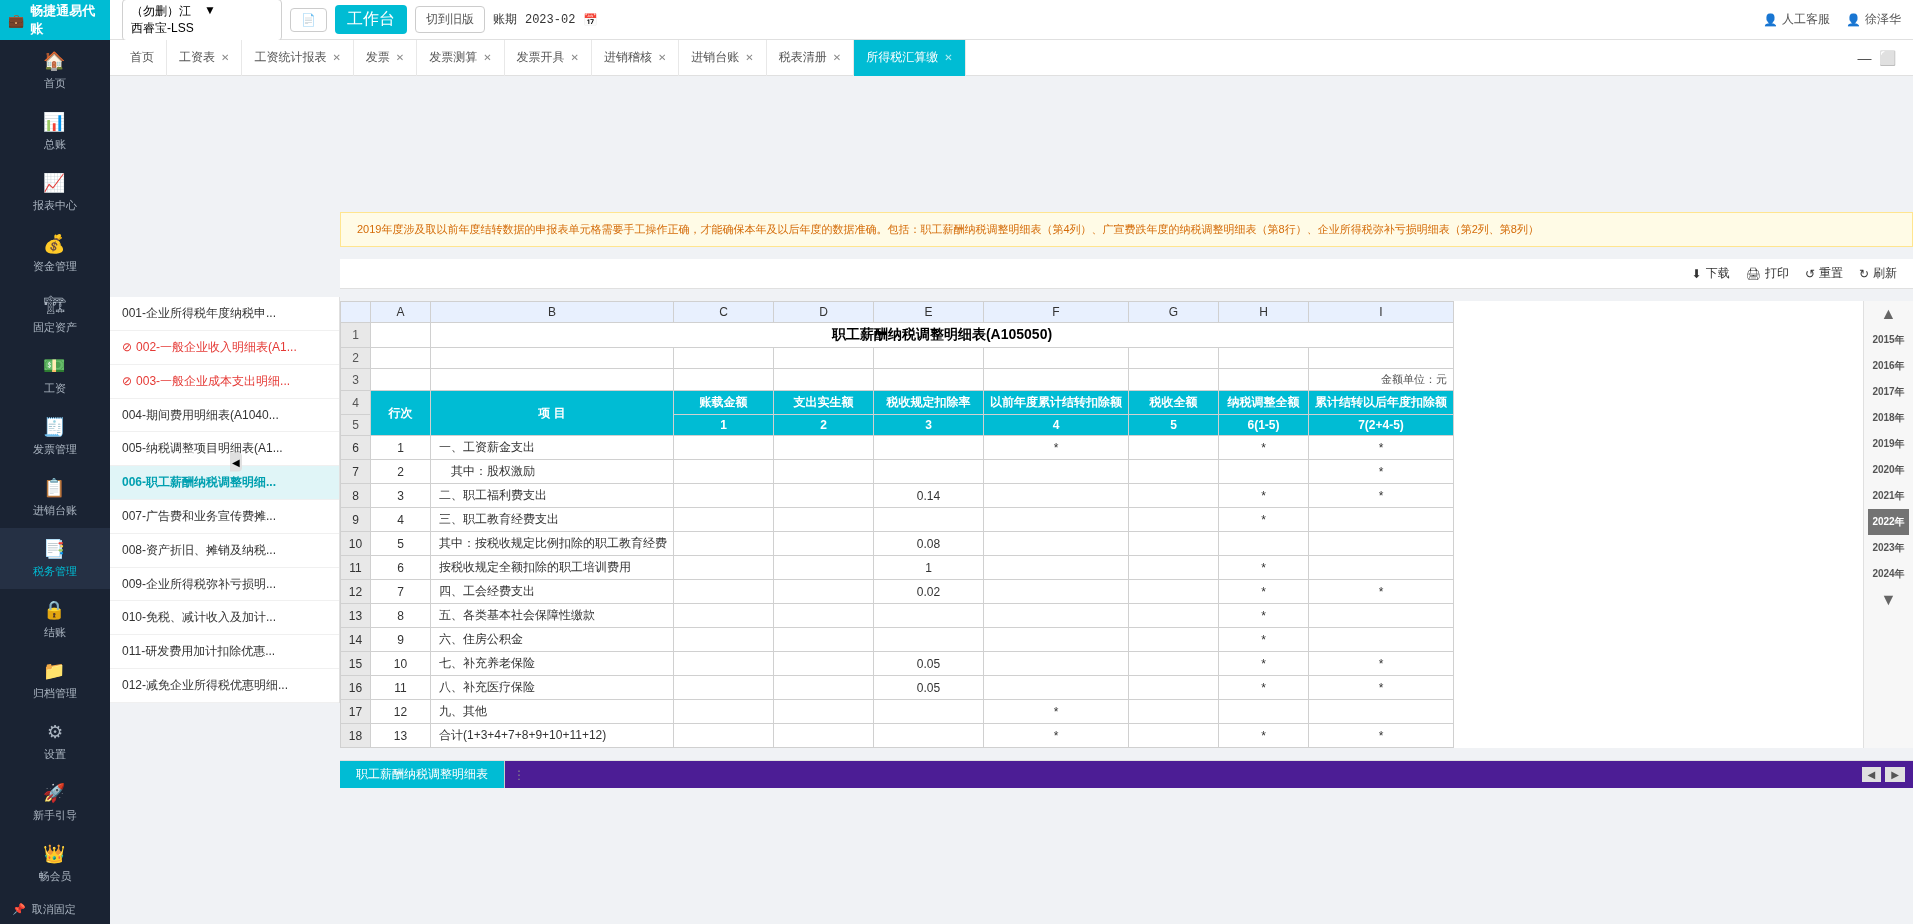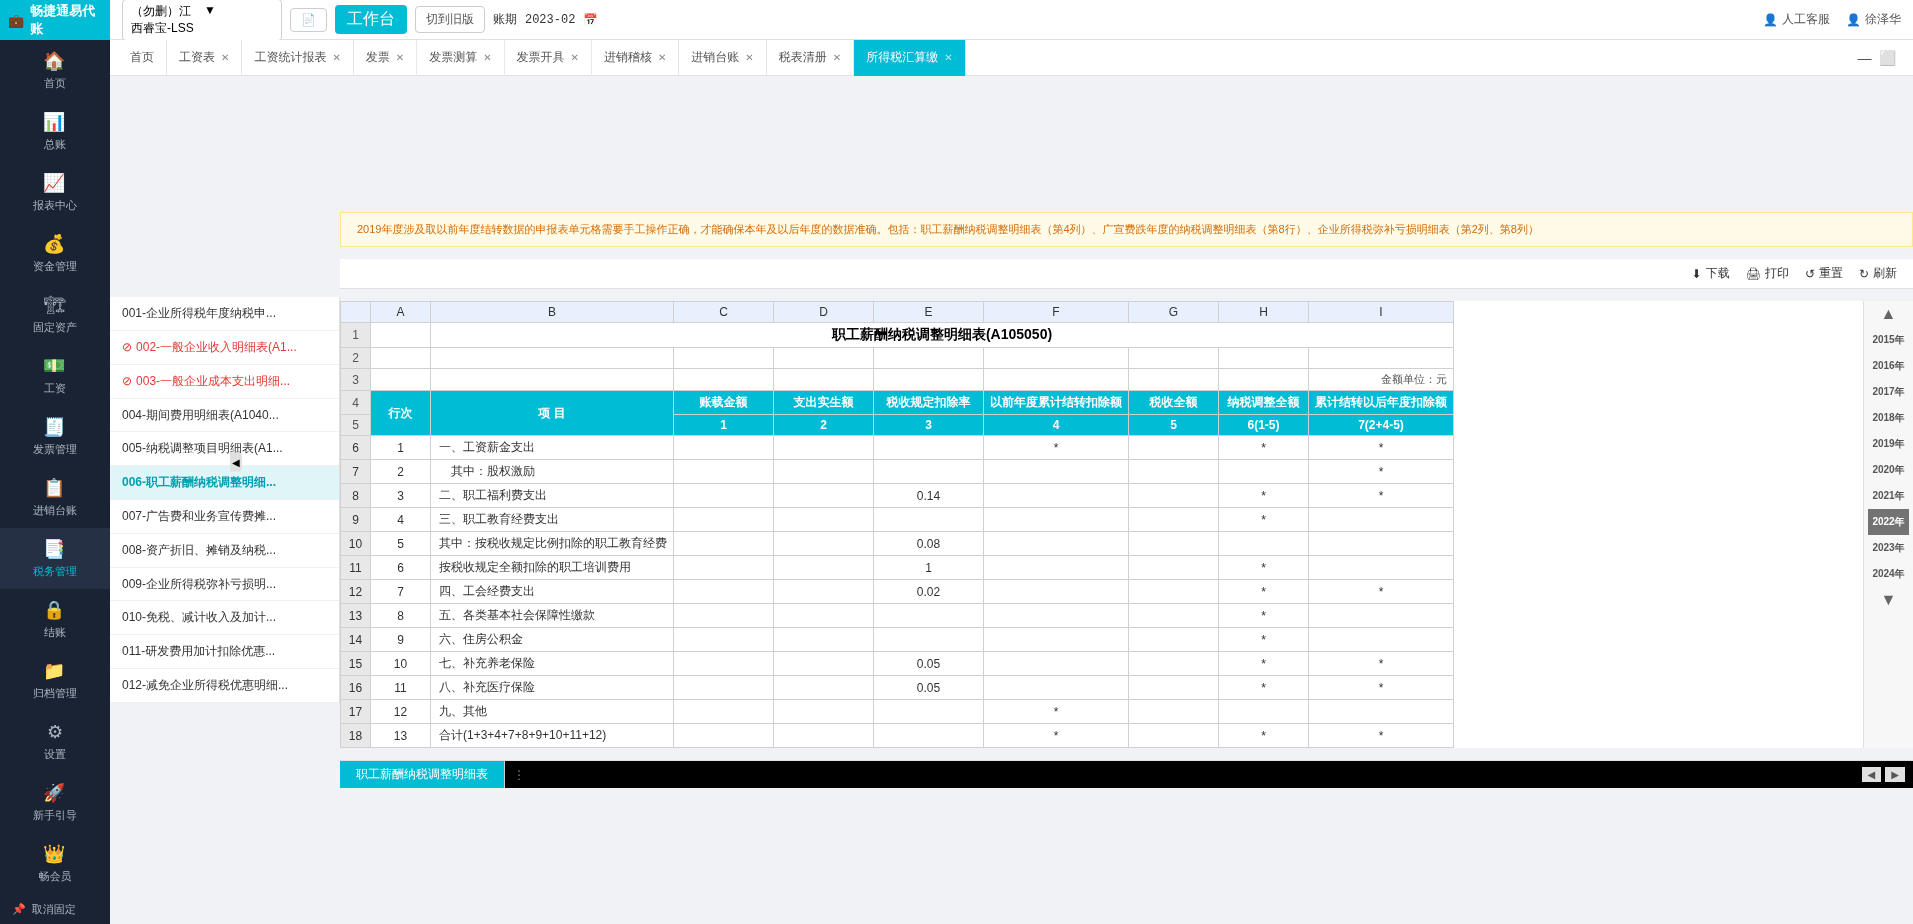--- a/index.html
+++ b/index.html
@@ -67,21 +67,21 @@
     .sheet-table .col-b { text-align: left; padding-left: 8px; }
     .sheet-table .col-num { text-align: center; }
 
     
     .year-panel { width: 50px; background: #f7f7f7; border-left: 1px solid #e0e0e0; display: flex; flex-direction: column; align-items: center; overflow: hidden; flex-shrink: 0; }
     .year-nav { width: 100%; text-align: center; cursor: pointer; padding: 4px 0; color: #666; font-size: 16px; }
     .year-item { padding: 6px 4px; font-size: 10px; color: #555; cursor: pointer; text-align: center; width: 100%; font-weight: bold; }
     .year-item.active { background: #737373; color: #fff; border-radius: 0; }
 
     
-    .bottom-bar { background: #000000; border-top: 1px solid #e0e0e0; height: 28px; display: flex; align-items: center; flex-shrink: 0; }
+    .bottom-bar { background: #4c1d95; border-top: 1px solid #e0e0e0; height: 28px; display: flex; align-items: center; flex-shrink: 0; }
     .bottom-tab { padding: 4px 16px; background: #00bcd4; color: #fff; font-size: 12px; border-right: 1px solid #ccc; cursor: pointer; height: 100%; display: flex; align-items: center; }
     .bottom-dots { padding: 0 8px; color: #888; cursor: pointer; }
     .bottom-scroll { margin-left: auto; display: flex; align-items: center; gap: 4px; padding-right: 8px; }
     .scroll-btn { background: #e0e0e0; border: none; cursor: pointer; padding: 2px 6px; font-size: 10px; color: #555; }
   </style>
 </head>
 <body>
 
 <div class="sidebar">
   <div class="sidebar-logo">

